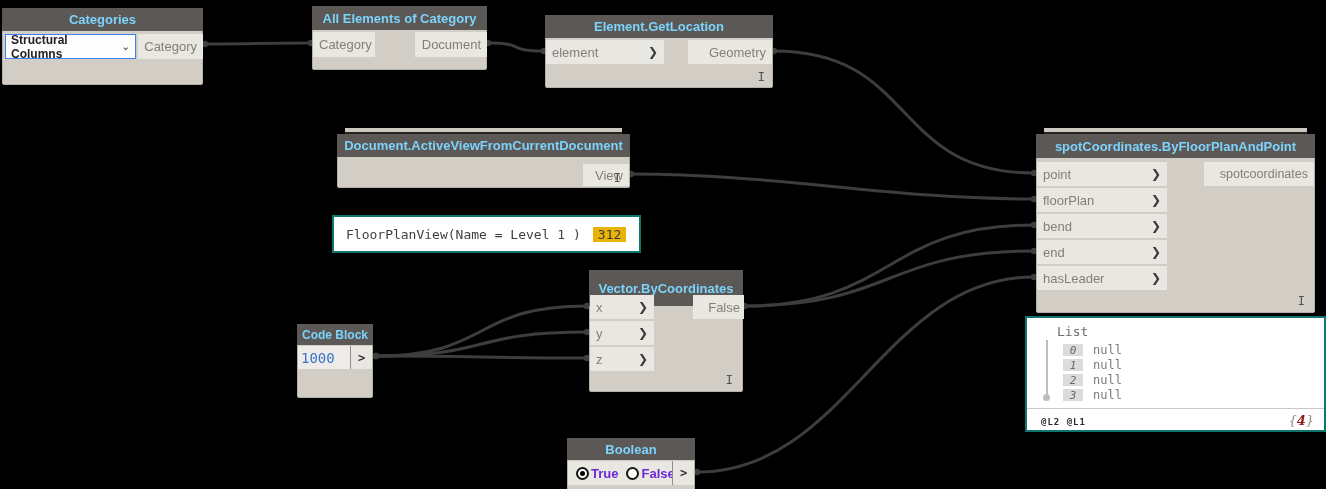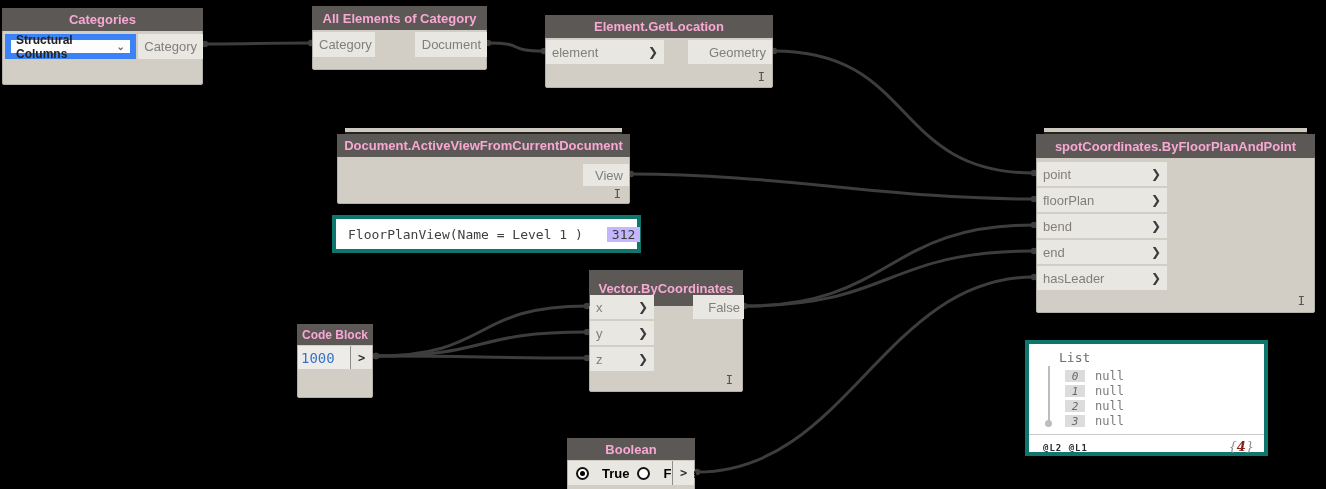--- a/index.html
+++ b/index.html
@@ -4,59 +4,59 @@
 <style>
   html,body{margin:0;padding:0;background:#000;}
   #canvas{position:relative;width:1326px;height:489px;background:#000;overflow:hidden;
           font-family:"Liberation Sans",sans-serif;}
   #wire-layer{position:absolute;left:0;top:0;width:1326px;height:489px;z-index:1;}
   .wire{fill:none;stroke:#3d3d3d;stroke-width:3;}
   .wire-dot{fill:#3d3d3d;}
 
   .node{position:absolute;background:#d2cdc5;border:1px solid #b3b0aa;border-radius:2px;
         box-sizing:border-box;z-index:2;}
-  .node-header{position:absolute;left:-1px;right:-1px;top:-1px;background:#5b5855;color:#f9a8d4;
+  .node-header{position:absolute;left:-1px;right:-1px;top:-1px;background:#5b5855;color:#7dd3fc;
         font-weight:bold;font-size:13px;display:flex;align-items:center;justify-content:center;
         white-space:nowrap;}
   .strip{position:absolute;background:#e9e7e2;display:flex;align-items:center;font-size:13px;
         color:#827f79;box-sizing:border-box;padding:0 6px;white-space:nowrap;}
   .strip.out{justify-content:flex-end;}
   .chev{margin-left:auto;color:#3a3a3a;font-weight:bold;font-size:12px;
         font-family:"DejaVu Sans",sans-serif;}
   .lacing{position:absolute;font-family:"DejaVu Sans Mono",monospace;font-size:12px;color:#55524e;}
 
   .stack-wrap{position:absolute;z-index:2;}
   .stack-bar{position:absolute;top:0;height:4px;background:#ccc8c0;border-bottom:2px solid #26241f;}
   .stack-node{position:absolute;top:6px;left:0;right:0;bottom:0;background:#d2cdc5;
         border:1px solid #b3b0aa;border-radius:2px;box-sizing:border-box;}
 
-  .dropdown{position:absolute;background:#fdfdfd;border:6px solid #3b82f6;display:flex;
+  .dropdown{position:absolute;background:#fdfdfd;border:1px solid #3b82f6;display:flex;
         align-items:center;font-size:12px;font-weight:bold;color:#222;padding:0 5px;
         box-sizing:border-box;}
   .dd-chev{margin-left:auto;color:#6e6c68;font-size:10px;}
   .code-cell{position:absolute;background:#edece8;display:flex;align-items:center;
         font-family:"DejaVu Sans Mono",monospace;font-size:14px;padding-left:3px;box-sizing:border-box;gap:15px;}
   .code-num{color:#3873c8;}
   .code-suffix{color:#33312e;}
   .port-box{position:absolute;background:#e9e7e2;border-left:1px solid #8f8d88;display:flex;
         align-items:center;justify-content:center;font-family:"DejaVu Sans Mono",monospace;
         font-size:12px;font-weight:bold;color:#33312e;box-sizing:border-box;}
 
   .bool-row{position:absolute;background:#e9e7e2;display:flex;align-items:center;box-sizing:border-box;}
   .bool-opt{display:flex;align-items:center;margin-left:8px;}
   .radio{width:13px;height:13px;border-radius:50%;background:#fff;border:2px solid #141414;
         box-sizing:border-box;position:relative;flex:none;}
   .radio.sel::after{content:"";position:absolute;left:2px;top:2px;right:2px;bottom:2px;
         background:#000;border-radius:50%;}
-  .bool-label{font-size:13px;font-weight:bold;color:#000000;margin-left:13px;}
-
-  .bubble{position:absolute;background:#fff;border:4px solid #0f766e;box-sizing:border-box;z-index:2;text-decoration:underline;}
+  .bool-label{font-size:13px;font-weight:bold;color:#6d28d9;margin-left:2px;}
+
+  .bubble{position:absolute;background:#fff;border:2px solid #0f766e;box-sizing:border-box;z-index:2;text-decoration:underline;}
   .pv-line{position:absolute;left:12px;top:0;bottom:0;display:flex;align-items:center;
         font-family:"DejaVu Sans Mono",monospace;font-size:13px;color:#3f3f3f;white-space:pre;}
-  .pv-badge{background:#c4b5fd;padding:0 5px;margin-left:24px;color:#3a3a3a;}
+  .pv-badge{background:#eab308;padding:0 5px;margin-left:12px;color:#3a3a3a;}
 
   .list-root{position:absolute;left:30px;top:6px;font-family:"DejaVu Sans Mono",monospace;
         font-size:13px;color:#6e6e6e;}
   .tree-line{position:absolute;left:19px;top:22px;width:2px;height:56px;background:#bdbdbd;}
   .tree-dot{position:absolute;left:16px;top:76px;width:7px;height:7px;border-radius:50%;background:#bdbdbd;}
   .list-item{position:absolute;left:36px;height:14px;display:flex;align-items:center;}
   .idx{width:20px;height:12px;background:#dcdcdc;color:#6a6a6a;font-family:"DejaVu Sans Mono",monospace;
         font-size:11px;font-style:italic;display:flex;align-items:center;justify-content:center;flex:none;}
   .nullv{font-family:"DejaVu Sans Mono",monospace;font-size:12px;color:#7a7a7a;margin-left:10px;}
   .pv-footer{position:absolute;left:0;right:0;top:90px;bottom:0;border-top:1px solid #c9c9c9;}
@@ -129,21 +129,21 @@
     <div class="strip" style="left:0px;top:24px;width:118px;height:24px;gap:20px;">
       <span>element</span>
       <span class="chev">❯</span>
     </div>
     <div class="strip out" style="left:142px;top:24px;width:84px;height:24px;">
       <span>Geometry</span>
     </div>
     <div class="lacing" style="right:7px;bottom:3px;">I</div>
   </div>
 
-  <div class="stack-wrap" style="left:337px;top:128px;width:293px;height:76px;">
+  <div class="stack-wrap" style="left:337px;top:128px;width:293px;height:60px;">
     <div class="stack-bar" style="left:8px;right:8px;"></div>
     <div class="stack-node">
       <div class="node-header" style="height:23px;">Document.ActiveViewFromCurrentDocument</div>
       <div class="strip out" style="right:0px;top:29px;width:46px;height:22px;">
         <span>View</span>
       </div>
       <div class="lacing" style="right:8px;bottom:2px;">I</div>
     </div>
   </div>
 
@@ -219,25 +219,28 @@
         <span class="chev">❯</span>
       </div>
       <div class="strip" style="left:0px;top:105px;width:130px;height:24px;">
         <span>end</span>
         <span class="chev">❯</span>
       </div>
       <div class="strip" style="left:0px;top:131px;width:130px;height:24px;">
         <span>hasLeader</span>
         <span class="chev">❯</span>
       </div>
+      <div class="strip out" style="right:0px;top:27px;width:110px;height:24px;font-size:12.5px;">
+        <span>spotcoordinates</span>
+      </div>
       <div class="lacing" style="right:9px;bottom:4px;">I</div>
     </div>
   </div>
 
-  <div class="bubble" style="left:1025px;top:340px;width:243px;height:116px;padding-left:48px;">
+  <div class="bubble" style="left:1025px;top:316px;width:301px;height:116px;padding-left:48px;">
     <div class="list-root">List</div>
     <div class="tree-line"></div>
     <div class="tree-dot"></div>
     <div class="list-item" style="top:25px;">
       <span class="idx">0</span>
       <span class="nullv">null</span>
     </div>
     <div class="list-item" style="top:40px;">
       <span class="idx">1</span>
       <span class="nullv">null</span>

